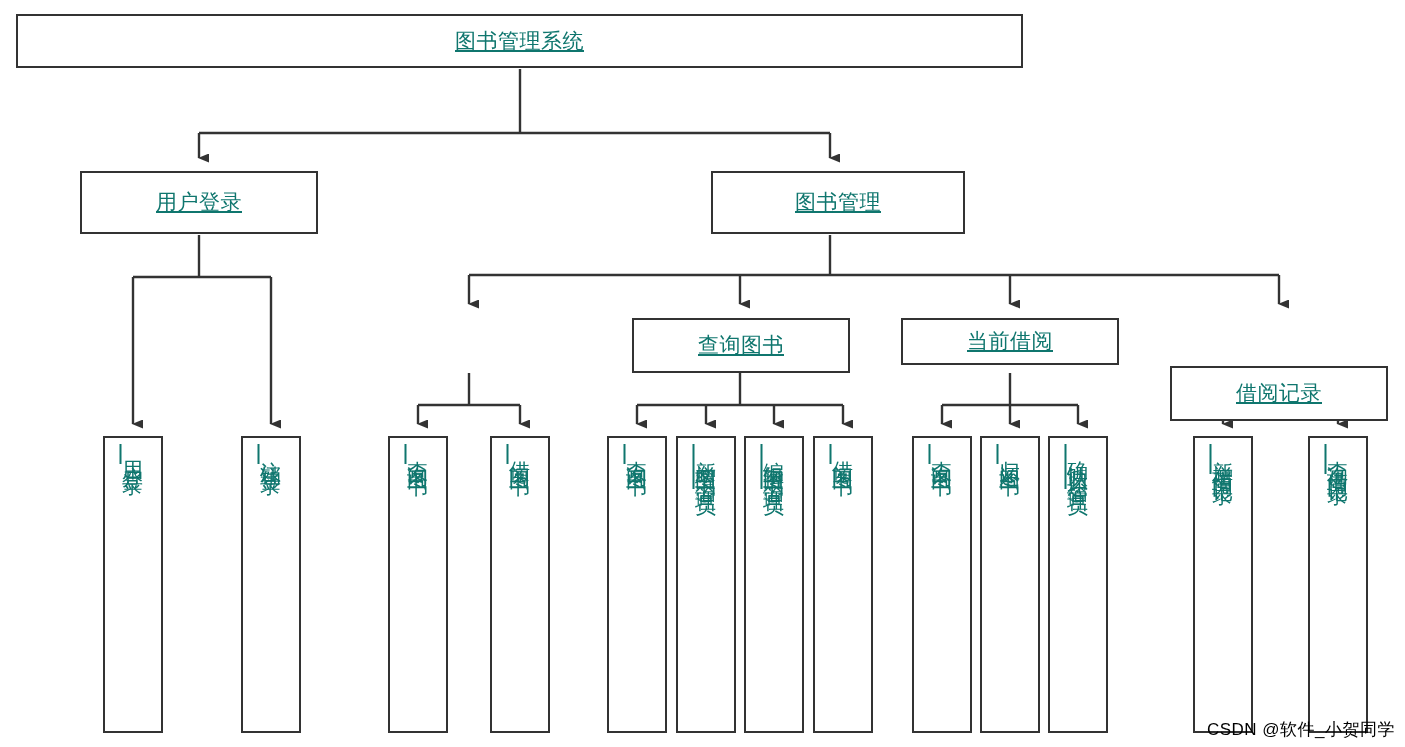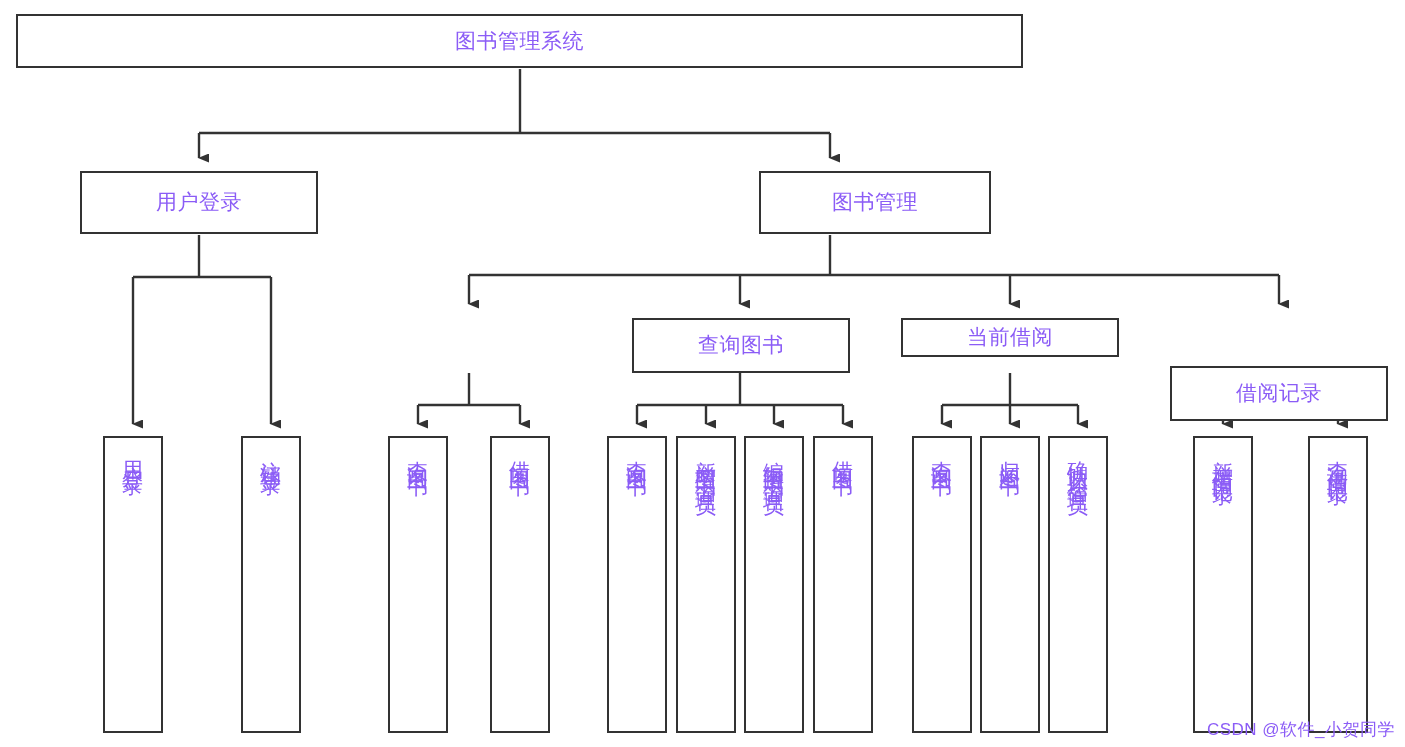--- a/index.html
+++ b/index.html
@@ -29,44 +29,45 @@
     box-sizing: border-box;
     background: #ffffff;
     border: 2px solid #333333;
     display: flex;
     align-items: center;
     justify-content: center;
     z-index: 2;
   }
   .node .lbl {
     font-size: 21px;
-    color: #8b5cf6;
+    color: #0f766e;
     line-height: 1.15;
     letter-spacing: 0.5px;
     white-space: nowrap;
+    text-decoration: underline;
   }
   .node.vertical {
     align-items: flex-start;
     justify-content: center;
     padding-top: 6px;
   }
   .node.vertical .lbl {
     writing-mode: vertical-rl;
     text-orientation: upright;
     font-size: 21px;
     letter-spacing: 5px;
     line-height: 1;
     white-space: nowrap;
   }
   .watermark {
     position: absolute;
     right: 10px;
     bottom: 6px;
     font-size: 17px;
-    color: #8b5cf6;
+    color: #000000;
     z-index: 5;
     white-space: nowrap;
     letter-spacing: 0.5px;
   }
 </style>
 </head>
 <body>
 
 <div id="stage">
 
@@ -120,28 +121,28 @@
     </g>
   </svg>
 
   <div class="node" style="left:16px; top:14px; width:1007px; height:54px;">
     <span class="lbl">图书管理系统</span>
   </div>
 
   <div class="node" style="left:80px; top:171px; width:238px; height:63px;">
     <span class="lbl">用户登录</span>
   </div>
-  <div class="node" style="left:711px; top:171px; width:232px; height:63px;margin-left:48px;">
+  <div class="node" style="left:711px; top:171px; width:254px; height:63px;">
     <span class="lbl">图书管理</span>
   </div>
 
   <div class="node" style="left:632px; top:318px; width:218px; height:55px;">
     <span class="lbl">查询图书</span>
   </div>
-  <div class="node" style="left:901px; top:318px; width:218px; height:39px;text-align:center;">
+  <div class="node" style="left:901px; top:318px; width:218px; height:47px;text-align:center;">
     <span class="lbl">当前借阅</span>
   </div>
   <div class="node" style="left:1170px; top:318px; width:218px; height:55px;margin-top:48px;">
     <span class="lbl">借阅记录</span>
   </div>
 
   <div class="node vertical" style="left:103px; top:436px; width:60px; height:297px;">
     <span class="lbl">用户登录</span>
   </div>
   <div class="node vertical" style="left:241px; top:436px; width:60px; height:297px;">

